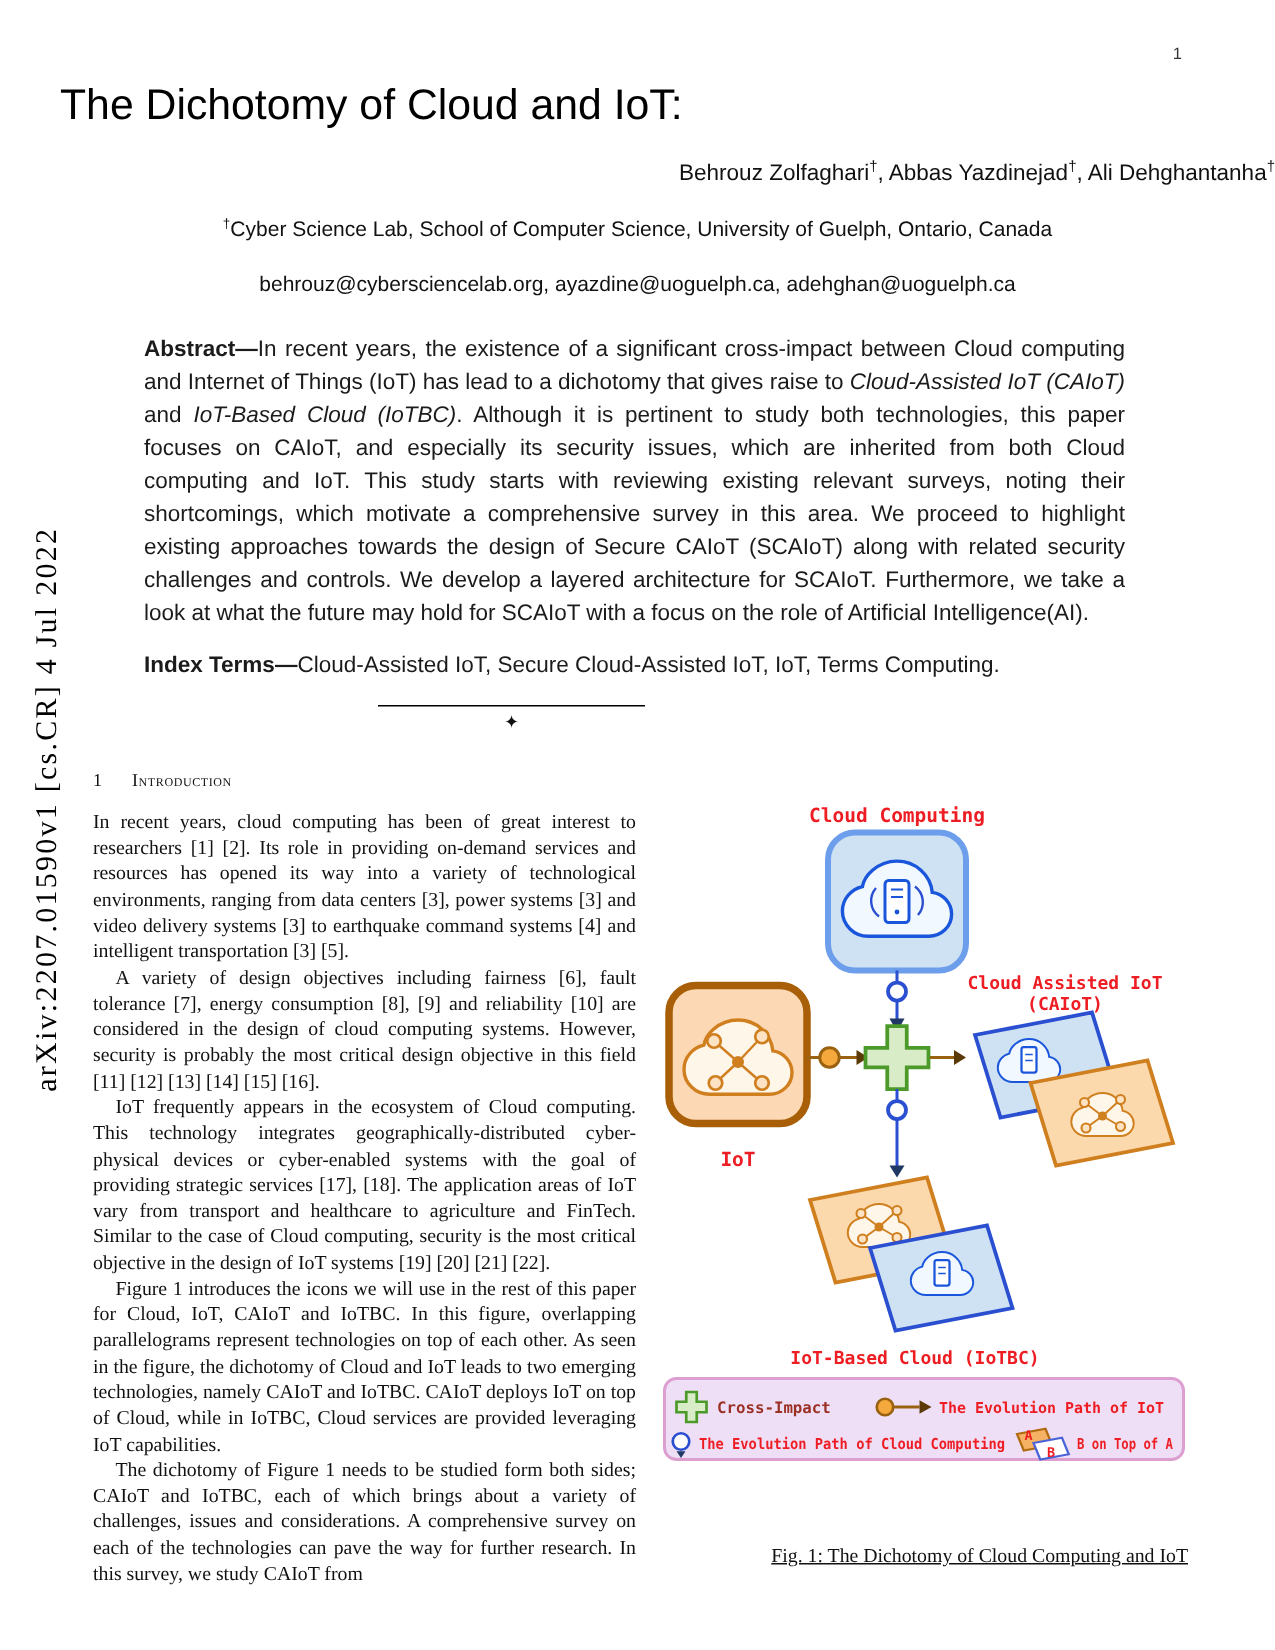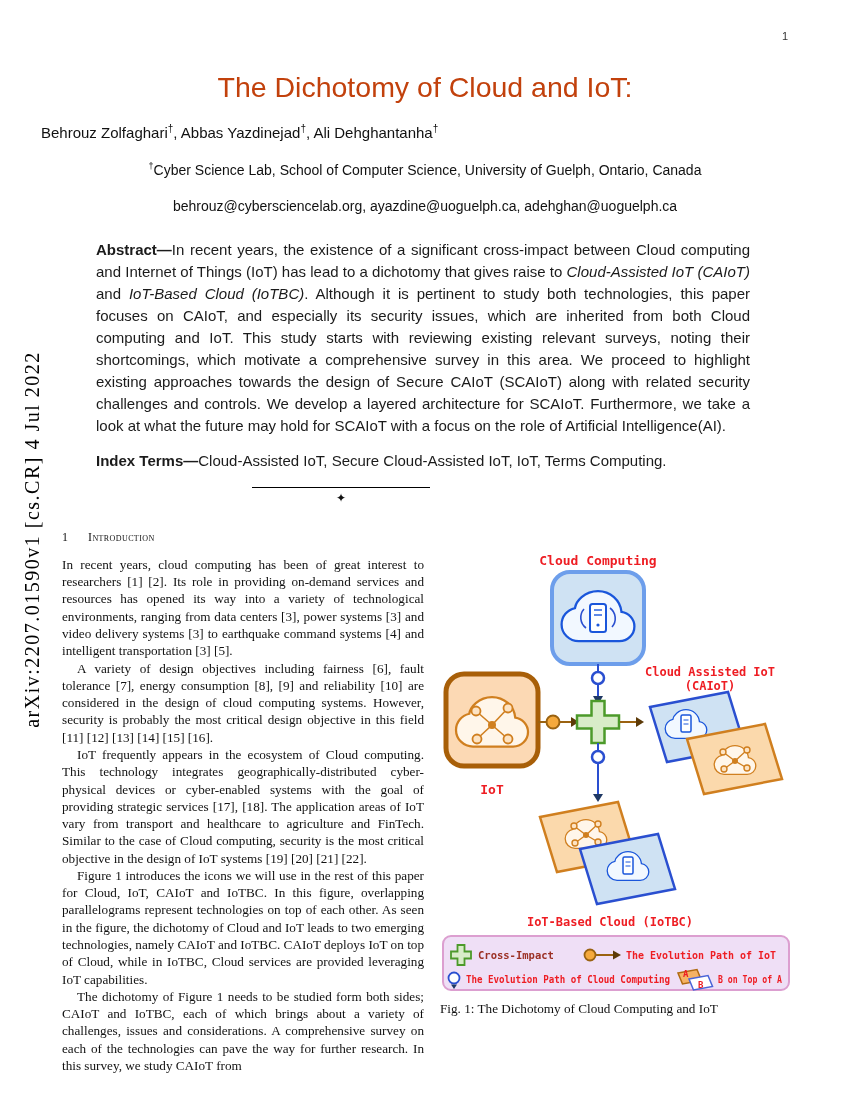--- a/index.html
+++ b/index.html
@@ -11,27 +11,27 @@
     position:absolute; top:30px; right:62px;
     font-family:"Liberation Sans", sans-serif; font-size:11px; color:#333;
   }
   .arxiv-sidebar {
     position:absolute; top:528px; left:-218px; width:500px; text-align:center;
     transform:rotate(-90deg);
     font-family:"Liberation Serif", serif; font-size:20px; letter-spacing:1.5px; color:#000;
     white-space:nowrap;
   }
   .title {
-    margin:68px 40px 0; text-align:center;
+    margin:51px 40px 0; 
     font-family:"Liberation Sans", sans-serif; font-weight:400;
-    font-size:28.5px; line-height:38px; color:#c2410c;
+    font-size:28.5px; line-height:38px; color:#000000;
   }
   .authors {
-    margin-top:17px; text-align:left;
-    font-family:"Liberation Sans", sans-serif; font-size:15px;padding-left:41px;
+    margin-top:17px; text-align:right;
+    font-family:"Liberation Sans", sans-serif; font-size:15px;
   }
   .authors sup { font-size:10px; }
   .affil, .emails {
     margin-top:20px; text-align:center;
     font-family:"Liberation Sans", sans-serif; font-size:14px;
   }
   .affil sup { font-size:9px; }
   .abstract-block {
     margin:25px 100px 0 96px;
     font-family:"Liberation Sans", sans-serif; font-size:15px; line-height:1.47;
@@ -47,21 +47,21 @@
     width:364px; font-size:13.2px; line-height:1.31; text-align:justify;
   }
   .sec-head { font-size:12px; margin:4px 0 10px; }
   .sec-num { margin-right:20px; }
   .sec-title { font-variant:small-caps; letter-spacing:0.4px; }
   .col-left p { margin:0; text-indent:15px; }
   .col-left p.first { text-indent:0; }
   .col-right { width:352px; }
   .figure-wrap { margin-top:26px; }
   .fig-caption {
-    text-align:left; font-size:13.2px;
+    margin-top:44px; text-align:right; font-size:13.2px;text-decoration:underline;
   }
   .figtext {
     font-family:"DejaVu Sans Mono", monospace; font-weight:bold; fill:#ee1d23;
   }
   .figtext-dark { font-family:"DejaVu Sans Mono", monospace; font-weight:bold; fill:#9b3024; }
 </style>
 </head>
 <body>
 
 <div class="page">

